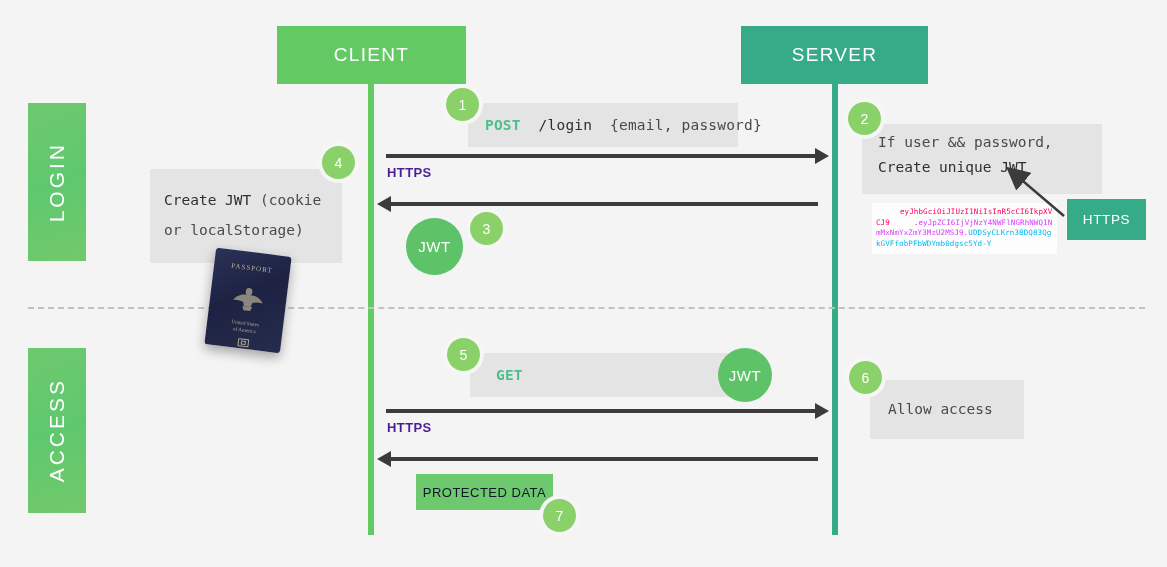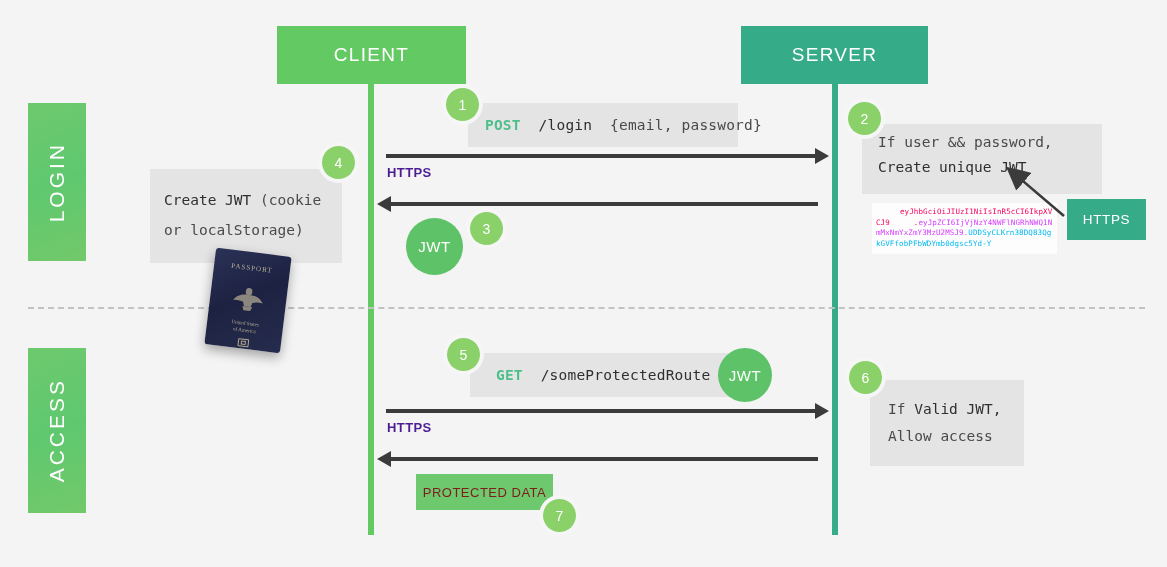--- a/index.html
+++ b/index.html
@@ -121,21 +121,21 @@
     background: #5ec268; color: #fff;
     display: flex; align-items: center; justify-content: center;
     font-size: 15px; letter-spacing: .5px; z-index: 5;
   }
   #jwt-circle-client { left: 406px; top: 218px; width: 57px; height: 57px; }
   #jwt-circle-request{ left: 718px; top: 348px; width: 54px; height: 54px; }
 
   
   #protected-data {
     position: absolute; left: 416px; top: 474px; width: 137px; height: 36px;
-    background: #6ec86e; color: #7f1d1d;
+    background: #6ec86e; color: #0f172a;
     display: flex; align-items: center; justify-content: center;
     font-size: 13px; letter-spacing: .5px;
   }
 
   
   #secret-badge {
     position: absolute; left: 1067px; top: 199px; width: 79px; height: 41px;
     background: #36ab88; color: #fff;
     display: flex; align-items: center; justify-content: center;
     font-size: 13.5px; letter-spacing: .6px;
@@ -262,33 +262,29 @@
     </svg>
     <div class="pp-country">United States<br>of America</div>
     <div class="pp-chip">
         <i></i>
       </div>
   </div>
 
   <div class="note" id="note-get">
     <span class="verb">GET</span>
     <span>&nbsp;&nbsp;</span>
-    <span class="bold">/someProtectedRoute</span>
   </div>
 
   <div class="jwt-circle" id="jwt-circle-request">JWT</div>
 
   <div class="arrow right" id="arrow-access-request"></div>
   <div class="https-label" id="https-access">HTTPS</div>
   <div class="arrow left" id="arrow-access-response"></div>
 
   <div class="note" id="note-validate-jwt">
-    <div>
-      <span>If </span><span class="bold">Valid JWT,</span>
-    </div>
     <div>Allow access</div>
   </div>
 
   <div id="protected-data">PROTECTED DATA</div>
 
   <div class="step" id="step-1">1</div>
   <div class="step" id="step-2">2</div>
   <div class="step" id="step-3">3</div>
   <div class="step" id="step-4">4</div>
   <div class="step" id="step-5">5</div>

